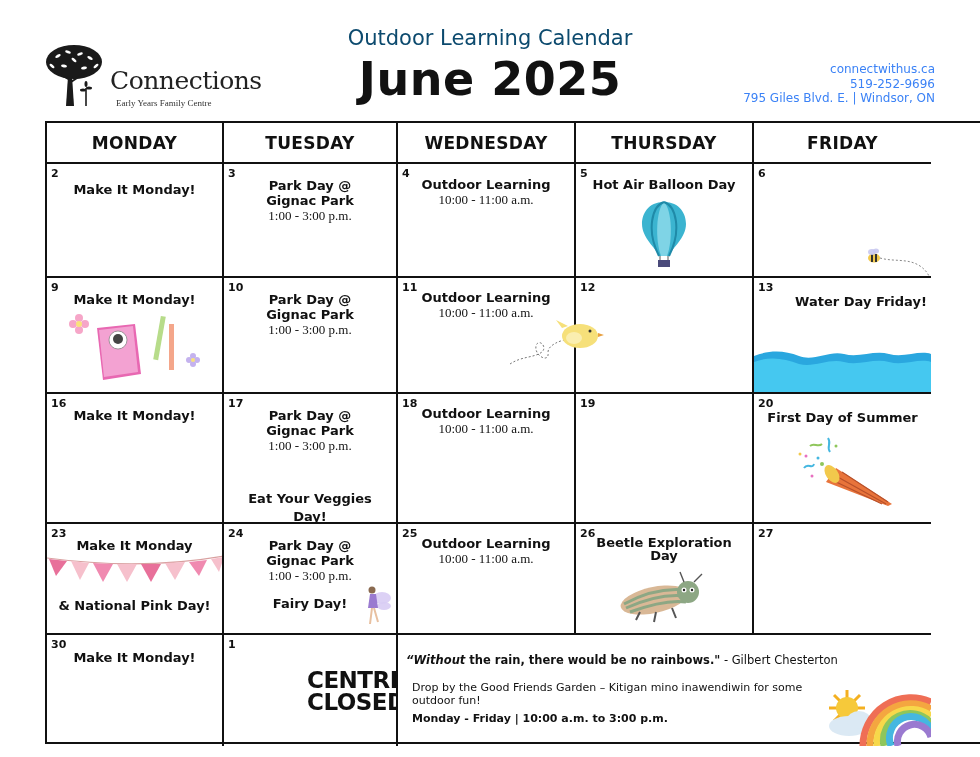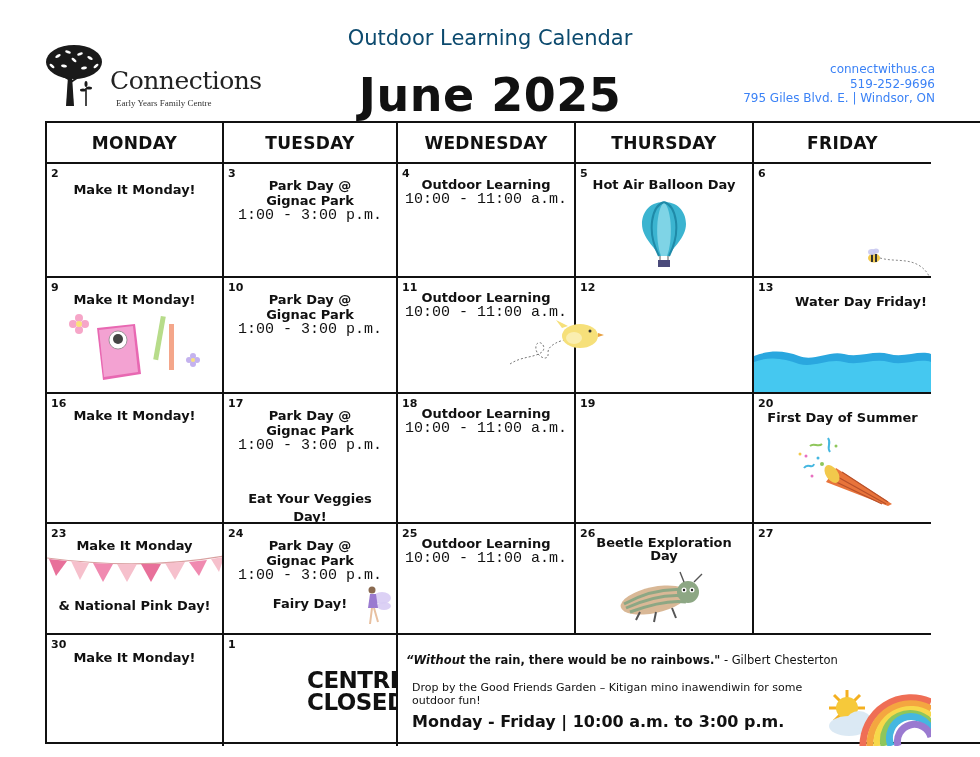--- a/index.html
+++ b/index.html
@@ -6,44 +6,44 @@
   html, body { width: 980px; height: 757px; background: #ffffff; overflow: hidden; }
   body { font-family: "DejaVu Sans", sans-serif; color: #111; position: relative; }
 
   .logo { position: absolute; left: 44px; top: 42px; width: 220px; height: 68px; }
   .logo-tree { position: absolute; left: 0; top: 0; width: 64px; height: 66px; }
   .logo-name { position: absolute; left: 66px; top: 24px; font-family: "DejaVu Serif", serif; font-size: 25px; color: #222; letter-spacing: -0.5px; font-weight: normal; }
   .logo-sub { position: absolute; left: 72px; top: 56px; font-family: Liberation Serif, serif; font-size: 9px; color: #333; }
 
   .title-block { position: absolute; left: 300px; top: 26px; width: 380px; text-align: center; }
   .subtitle { font-family: "DejaVu Sans", sans-serif; font-size: 21px; color: #0c4a6e; }
-  .month-title { font-family: "DejaVu Sans", sans-serif; font-weight: bold; font-size: 46px; letter-spacing: 0.5px; line-height: 50px; margin-top: 20px; }
+  .month-title { font-family: "DejaVu Sans", sans-serif; font-weight: bold; font-size: 46px; letter-spacing: 0.5px; line-height: 50px; margin-top: 4px; }
 
   .contact { position: absolute; right: 45px; top: 62px; text-align: right; font-family: "DejaVu Sans", sans-serif; font-size: 12px; line-height: 14.5px; color: #3b82f6; }
 
   .calendar { position: absolute; left: 45px; top: 121px; width: 946px; height: 623px; border: 2px solid #111; }
   .grid { display: grid; grid-template-columns: 177px 174px 178px 178px 177px; grid-template-rows: 41px 114px 116px 130px 111px 111px; width: 100%; height: 100%; }
   .cell { border-right: 2px solid #111; border-bottom: 2px solid #111; position: relative; overflow: hidden; }
   .cell.last-col { border-right: none; }
   .cell.last-row { border-bottom: none; }
   .head { display: flex; align-items: center; justify-content: center; font-family: "DejaVu Sans", sans-serif; font-weight: bold; font-size: 17px; letter-spacing: 0.3px; }
 
   .daynum { position: absolute; left: 4px; top: 3px; font-family: "DejaVu Sans", sans-serif; font-weight: bold; font-size: 11px; }
   .content { position: absolute; left: 0; right: 0; top: 14px; text-align: center; }
   .ev { font-family: "DejaVu Sans", sans-serif; font-weight: bold; font-size: 13px; line-height: 15px; }
-  .ev-time { font-family: Liberation Mono, monospace; font-size: 15px; line-height: 16px; }
+  .ev-time { font-family: Liberation Serif, serif; font-size: 13px; line-height: 16px; }
   .ev-gap { margin-top: 12px; }
   .closed { font-family: "DejaVu Sans", sans-serif; font-weight: bold; font-size: 23px; line-height: 22px; letter-spacing: -0.5px; }
 
   .span3 { grid-column: span 3; }
   .note { position: absolute; left: 8px; top: 18px; right: 10px; font-family: "DejaVu Sans", sans-serif; font-size: 11px; }
   .quote { font-size: 11.5px; }
   .quote b { font-weight: bold; }
   .note p { margin-top: 14px; font-size: 11px; line-height: 13px; padding-left: 6px; width: 410px; }
-  .note .hours { margin-top: 5px; font-weight: bold; padding-left: 6px; font-size: 16px; }
+  .note .hours { margin-top: 5px; font-weight: bold; padding-left: 6px; font-size: 11px; }
 
   svg { display: block; position: absolute; }
 </style>
 </head>
 <body>
 
 <div class="logo">
   <svg class="logo-tree" viewBox="0 0 64 66" width="64" height="66">
     <ellipse cx="30" cy="20" rx="28" ry="17" fill="#1a1a1a"></ellipse>
     <g fill="#fff">

